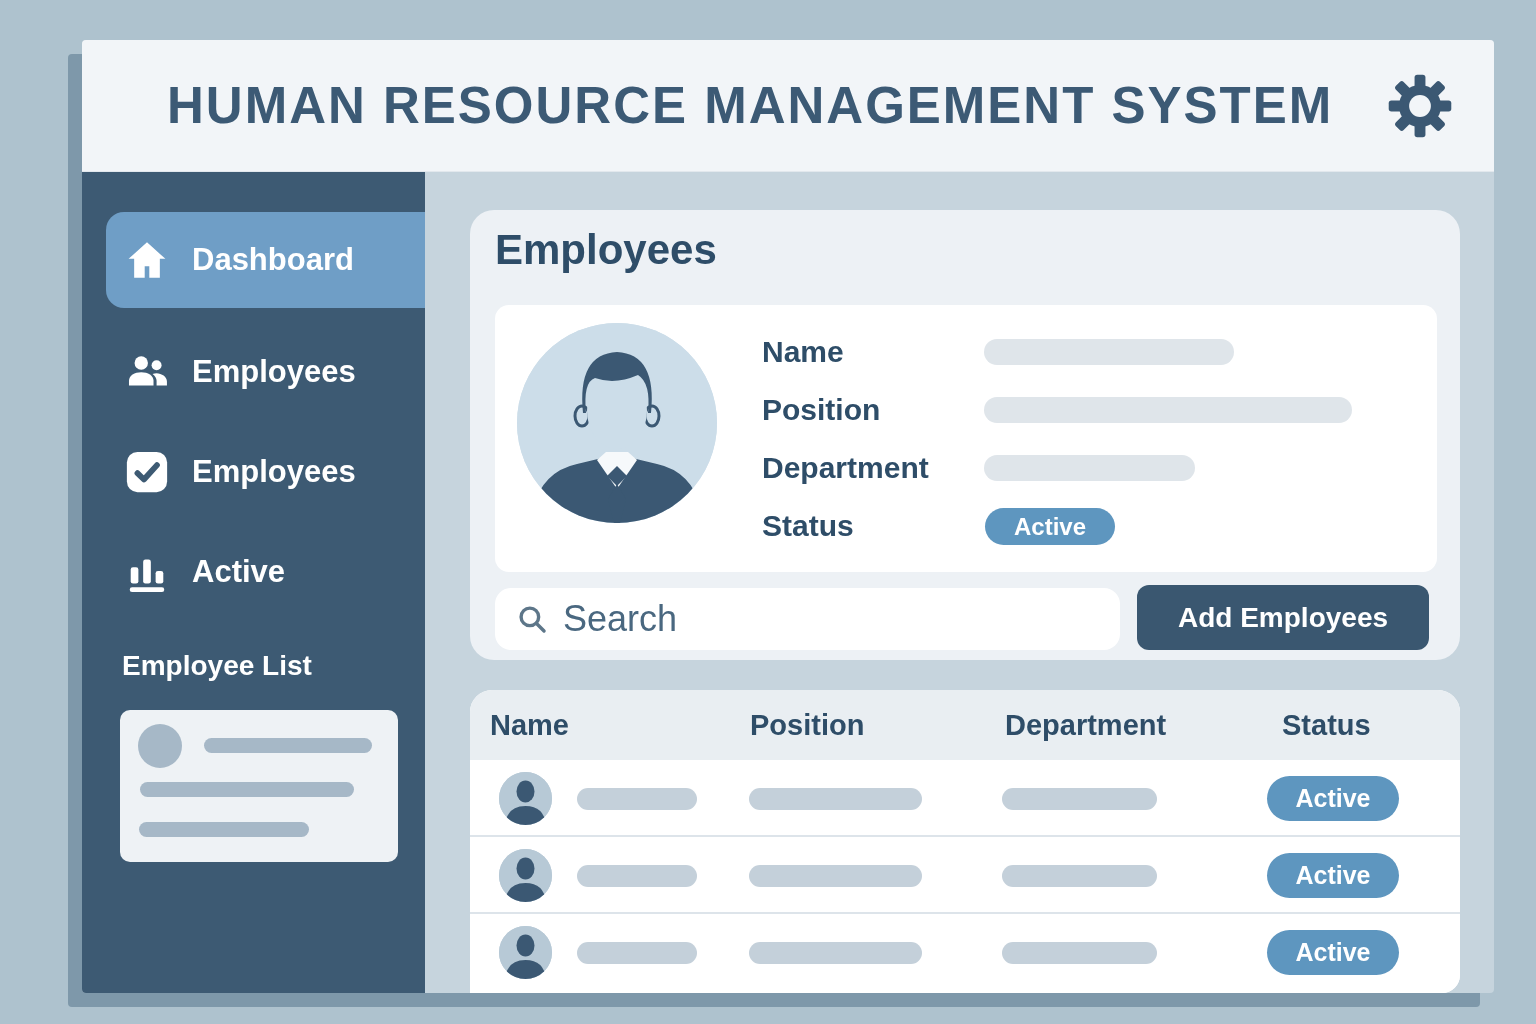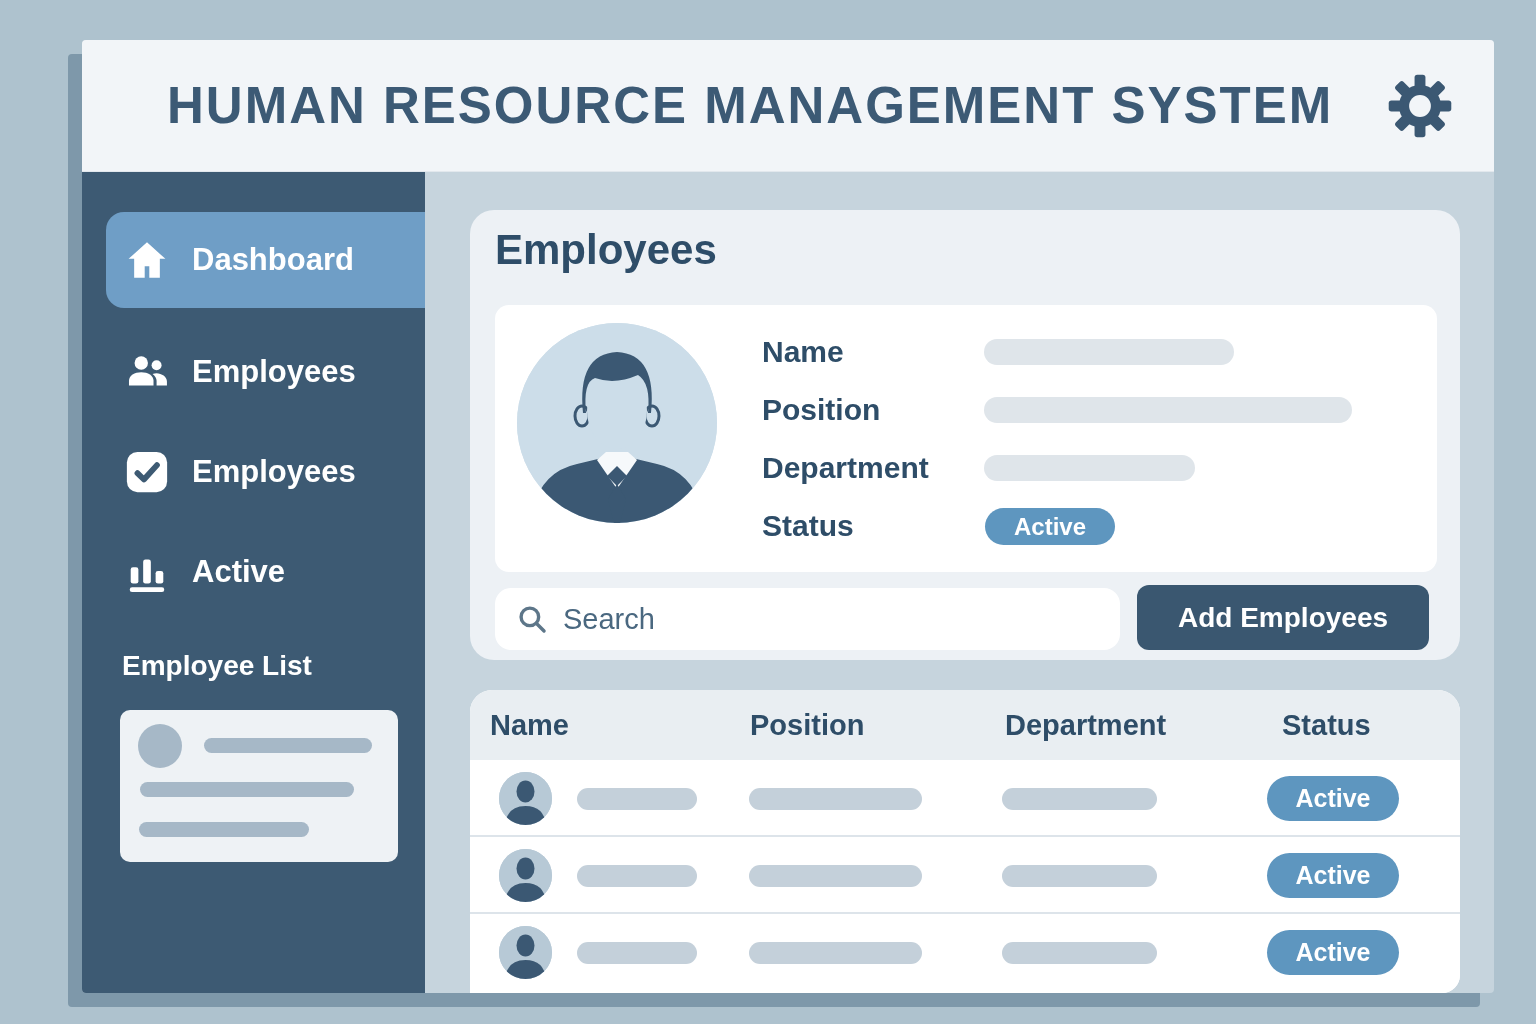--- a/index.html
+++ b/index.html
@@ -48,21 +48,21 @@
   .fl-0{top:27px;} .fl-1{top:85px;} .fl-2{top:143px;} .fl-3{top:201px;}
   .fbar{position:absolute;left:489px;height:26px;border-radius:13px;background:var(--skeleton-light);}
   .fbar-0{top:34px;width:250px;} .fbar-1{top:92px;width:368px;} .fbar-2{top:150px;width:211px;}
   .badge-lg{position:absolute;left:490px;top:203px;width:130px;height:37px;border-radius:19px;
     background:var(--accent-badge);color:#fff;font-size:24px;font-weight:bold;
     display:flex;align-items:center;justify-content:center;}
   .search-bar{position:absolute;left:25px;top:378px;width:625px;height:62px;background:#fff;border-radius:16px;
     display:flex;align-items:center;gap:14px;padding:0 20px;}
   .search-bar svg{width:34px;height:34px;flex:0 0 auto;}
   .search-input{flex:1;min-width:0;border:none;outline:none;background:transparent;
-    font-family:inherit;font-size:29px;color:#47657f;}
+    font-family:inherit;font-size:36px;color:#47657f;}
   .search-input::placeholder{color:#4a6880;opacity:1;}
   .add-btn{position:absolute;left:667px;top:375px;width:292px;height:65px;background:var(--button-bg);
     border:none;border-radius:12px;color:#fff;font-size:28px;font-weight:bold;font-family:inherit;cursor:pointer;}
   
   .table-panel{position:absolute;left:45px;top:518px;width:990px;bottom:0;background:#fff;
     border-radius:22px 22px 18px 0;overflow:hidden;}
   .thead{height:70px;background:#e9eef2;position:relative;}
   .th{position:absolute;top:0;height:70px;display:flex;align-items:center;
     font-size:29px;font-weight:bold;color:var(--dark-text);}
   .col-name{left:20px;} .col-position{left:280px;} .col-department{left:535px;} .col-status{left:812px;}

